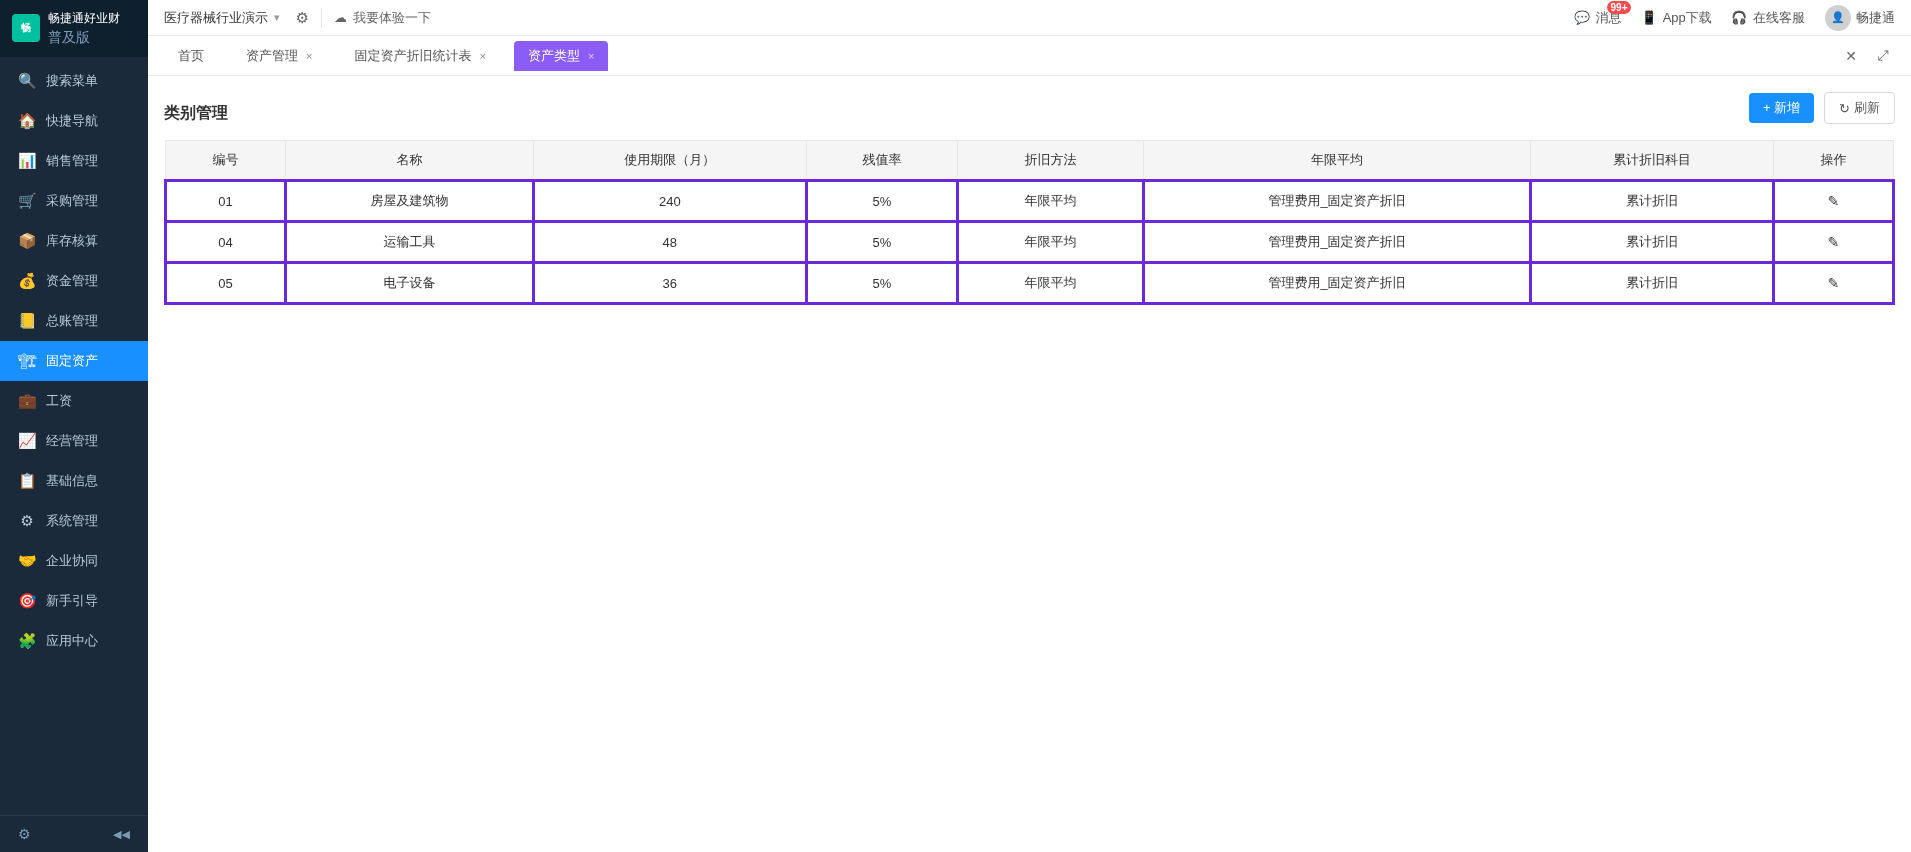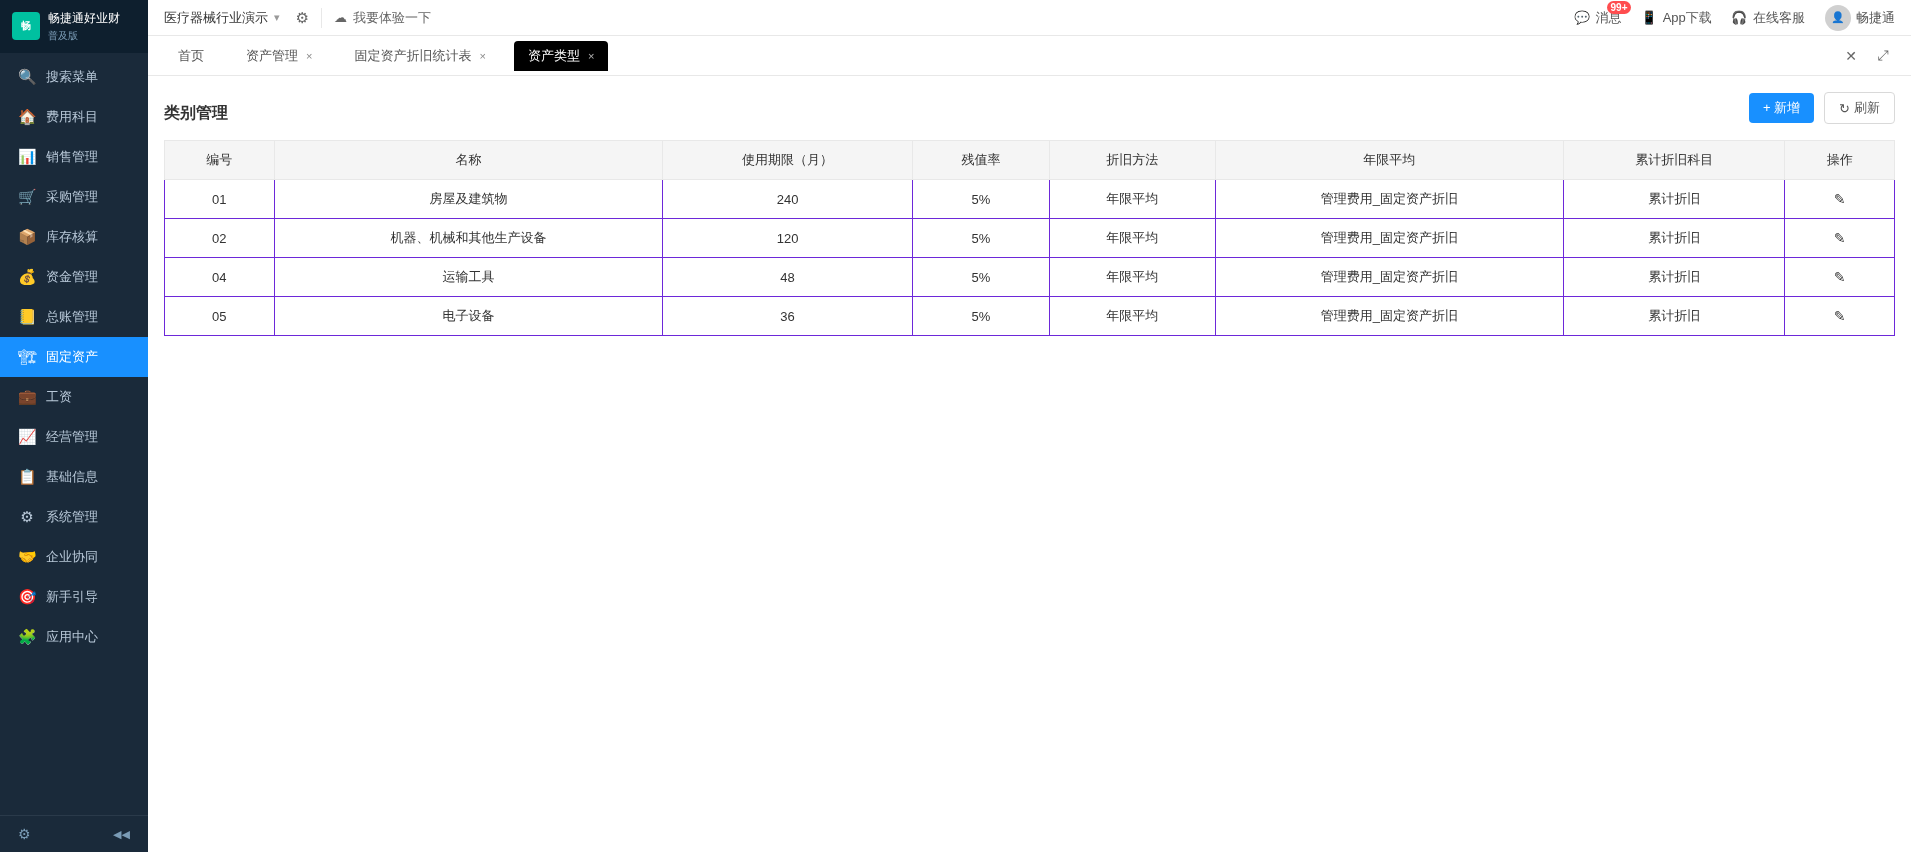--- a/index.html
+++ b/index.html
@@ -30,21 +30,21 @@
       border-radius: 4px;
       display: flex;
       align-items: center;
       justify-content: center;
       color: white;
       font-size: 10px;
       font-weight: bold;
       flex-shrink: 0;
     }
     .sidebar-header-text { font-size: 12px; color: #fff; line-height: 1.4; }
-    .sidebar-edition { font-size: 10px; color: #7a9bb5; margin-top: 2px; }
+    .sidebar-edition { font-size: 14px; color: #7a9bb5; margin-top: 2px; }
     .sidebar-nav { flex: 1; overflow-y: auto; padding: 4px 0; }
     .sidebar-nav::-webkit-scrollbar { width: 4px; }
     .sidebar-nav::-webkit-scrollbar-thumb { background: #3a4a5a; }
     .sidebar-item {
       display: flex;
       align-items: center;
       gap: 10px;
       padding: 11px 18px;
       cursor: pointer;
       color: #b8c8d8;
@@ -156,21 +156,21 @@
       align-items: center;
       gap: 6px;
       padding: 6px 14px;
       font-size: 13px;
       cursor: pointer;
       color: #555;
       border-radius: 4px 4px 0 0;
       white-space: nowrap;
     }
     .tab.active {
-      background: #000000;
+      background: #8b5cf6;
       color: #fff;
     }
     .tab .tab-close {
       font-size: 11px;
       color: inherit;
       opacity: 0.7;
       margin-left: 2px;
     }
     .tab.active .tab-close { color: #fff; }
     .tabbar-actions {
@@ -249,21 +249,21 @@
     .data-table th {
       background: #f5f5f5;
       color: #333;
       font-weight: 500;
       padding: 10px 12px;
       border: 1px solid #e8e8e8;
       text-align: center;
     }
     .data-table td {
       padding: 10px 12px;
-      border: 1px solid #6d28d9;
+      border: 3px solid #6d28d9;
       color: #333;
       text-align: center;
       background: #fff;
     }
     .td-code { color: #1890ff; text-align: center; }
     .td-name { text-align: left; }
     .td-link { color: #1890ff; cursor: pointer; }
     .td-edit-icon { color: #1890ff; cursor: pointer; font-size: 14px; }
     .td-expense { color: #ff6600; }
   </style>
@@ -282,21 +282,21 @@
   </div>
 
   <div class="sidebar-nav" style="position:relative;">
 
   <div class="sidebar-item">
     <span class="item-icon">🔍</span>
     <span>搜索菜单</span>
   </div>
       <div class="sidebar-item">
     <span class="item-icon">🏠</span>
-    <span>费用科目</span>
+    <span>快捷导航</span>
   </div>
       <div class="sidebar-item">
     <span class="item-icon">📊</span>
     <span>销售管理</span>
   </div>
       <div class="sidebar-item">
     <span class="item-icon">🛒</span>
     <span>采购管理</span>
   </div>
       <div class="sidebar-item">
@@ -434,30 +434,20 @@
             <th>累计折旧科目</th>
             <th>操作</th>
           </tr>
       </thead>
       <tbody>
 
       <tr>
             <td class="td-code">01</td>
             <td class="td-name">房屋及建筑物</td>
             <td>240</td>
-            <td>5%</td>
-            <td>年限平均</td>
-            <td class="td-expense">管理费用_固定资产折旧</td>
-            <td class="td-link">累计折旧</td>
-            <td class="td-edit-icon">✎</td>
-          </tr>
-          <tr>
-            <td class="td-code">02</td>
-            <td class="td-name">机器、机械和其他生产设备</td>
-            <td>120</td>
             <td>5%</td>
             <td>年限平均</td>
             <td class="td-expense">管理费用_固定资产折旧</td>
             <td class="td-link">累计折旧</td>
             <td class="td-edit-icon">✎</td>
           </tr>
           <tr>
             <td class="td-code">04</td>
             <td class="td-name">运输工具</td>
             <td>48</td>

